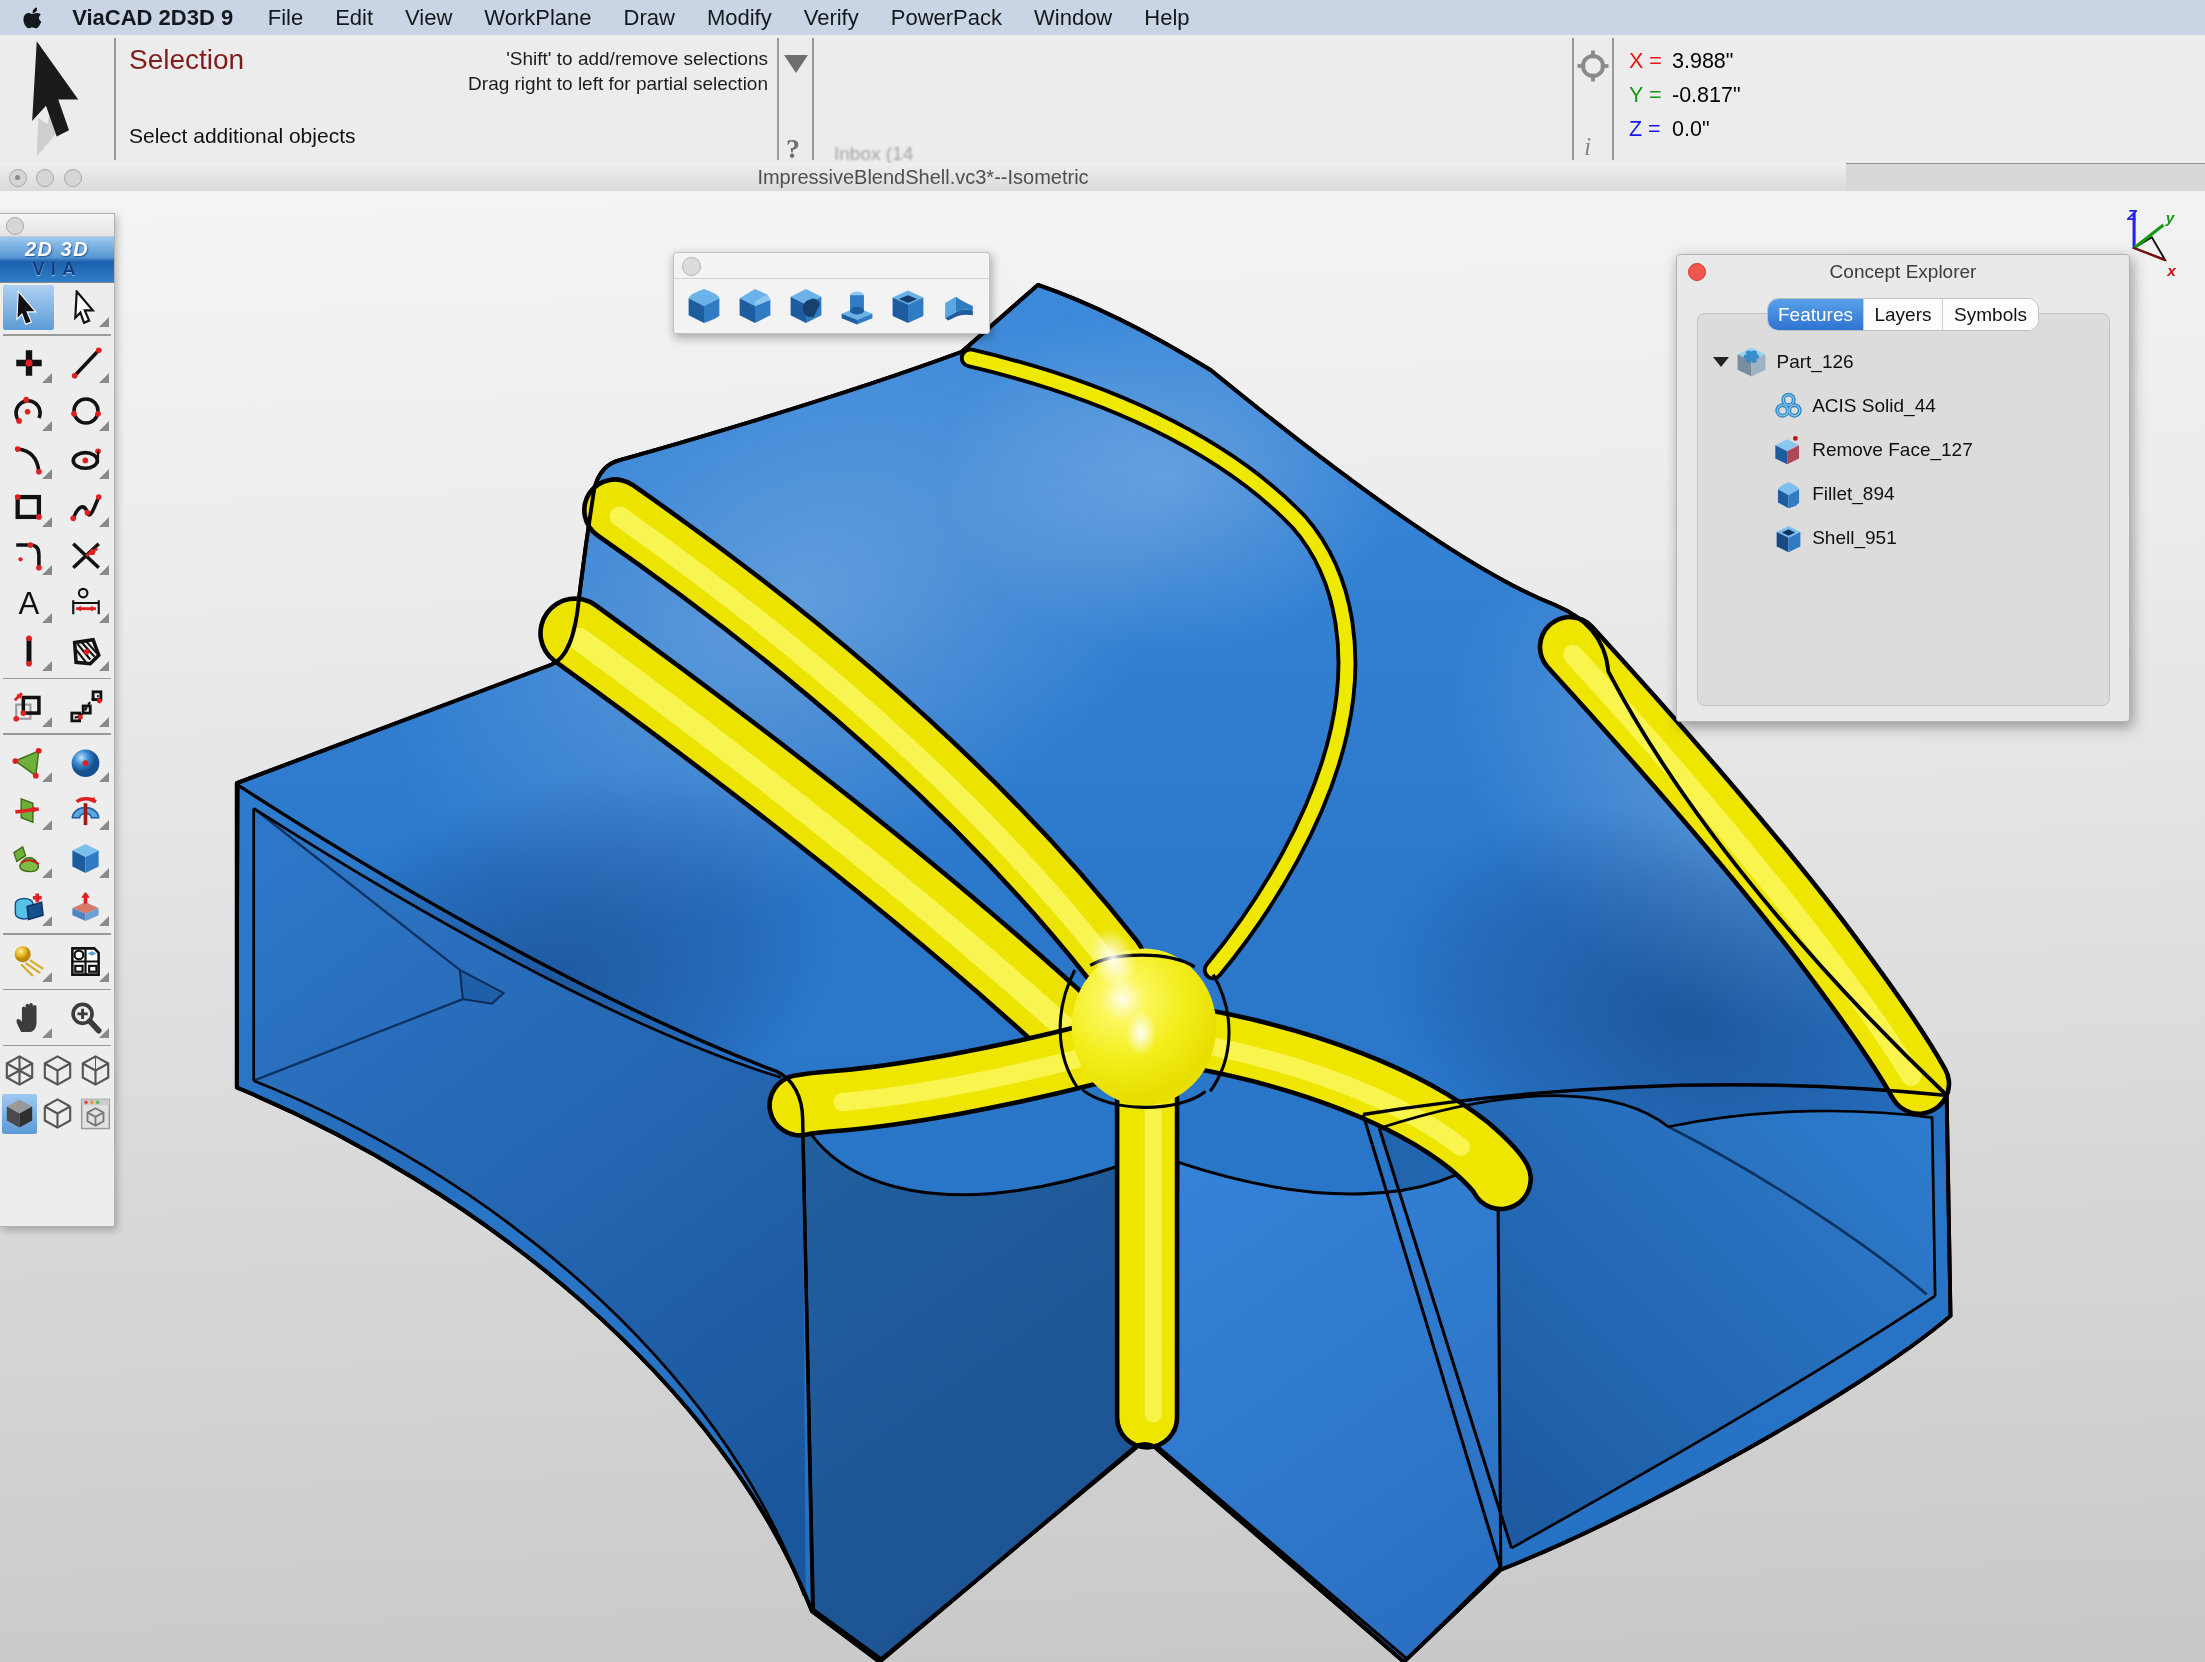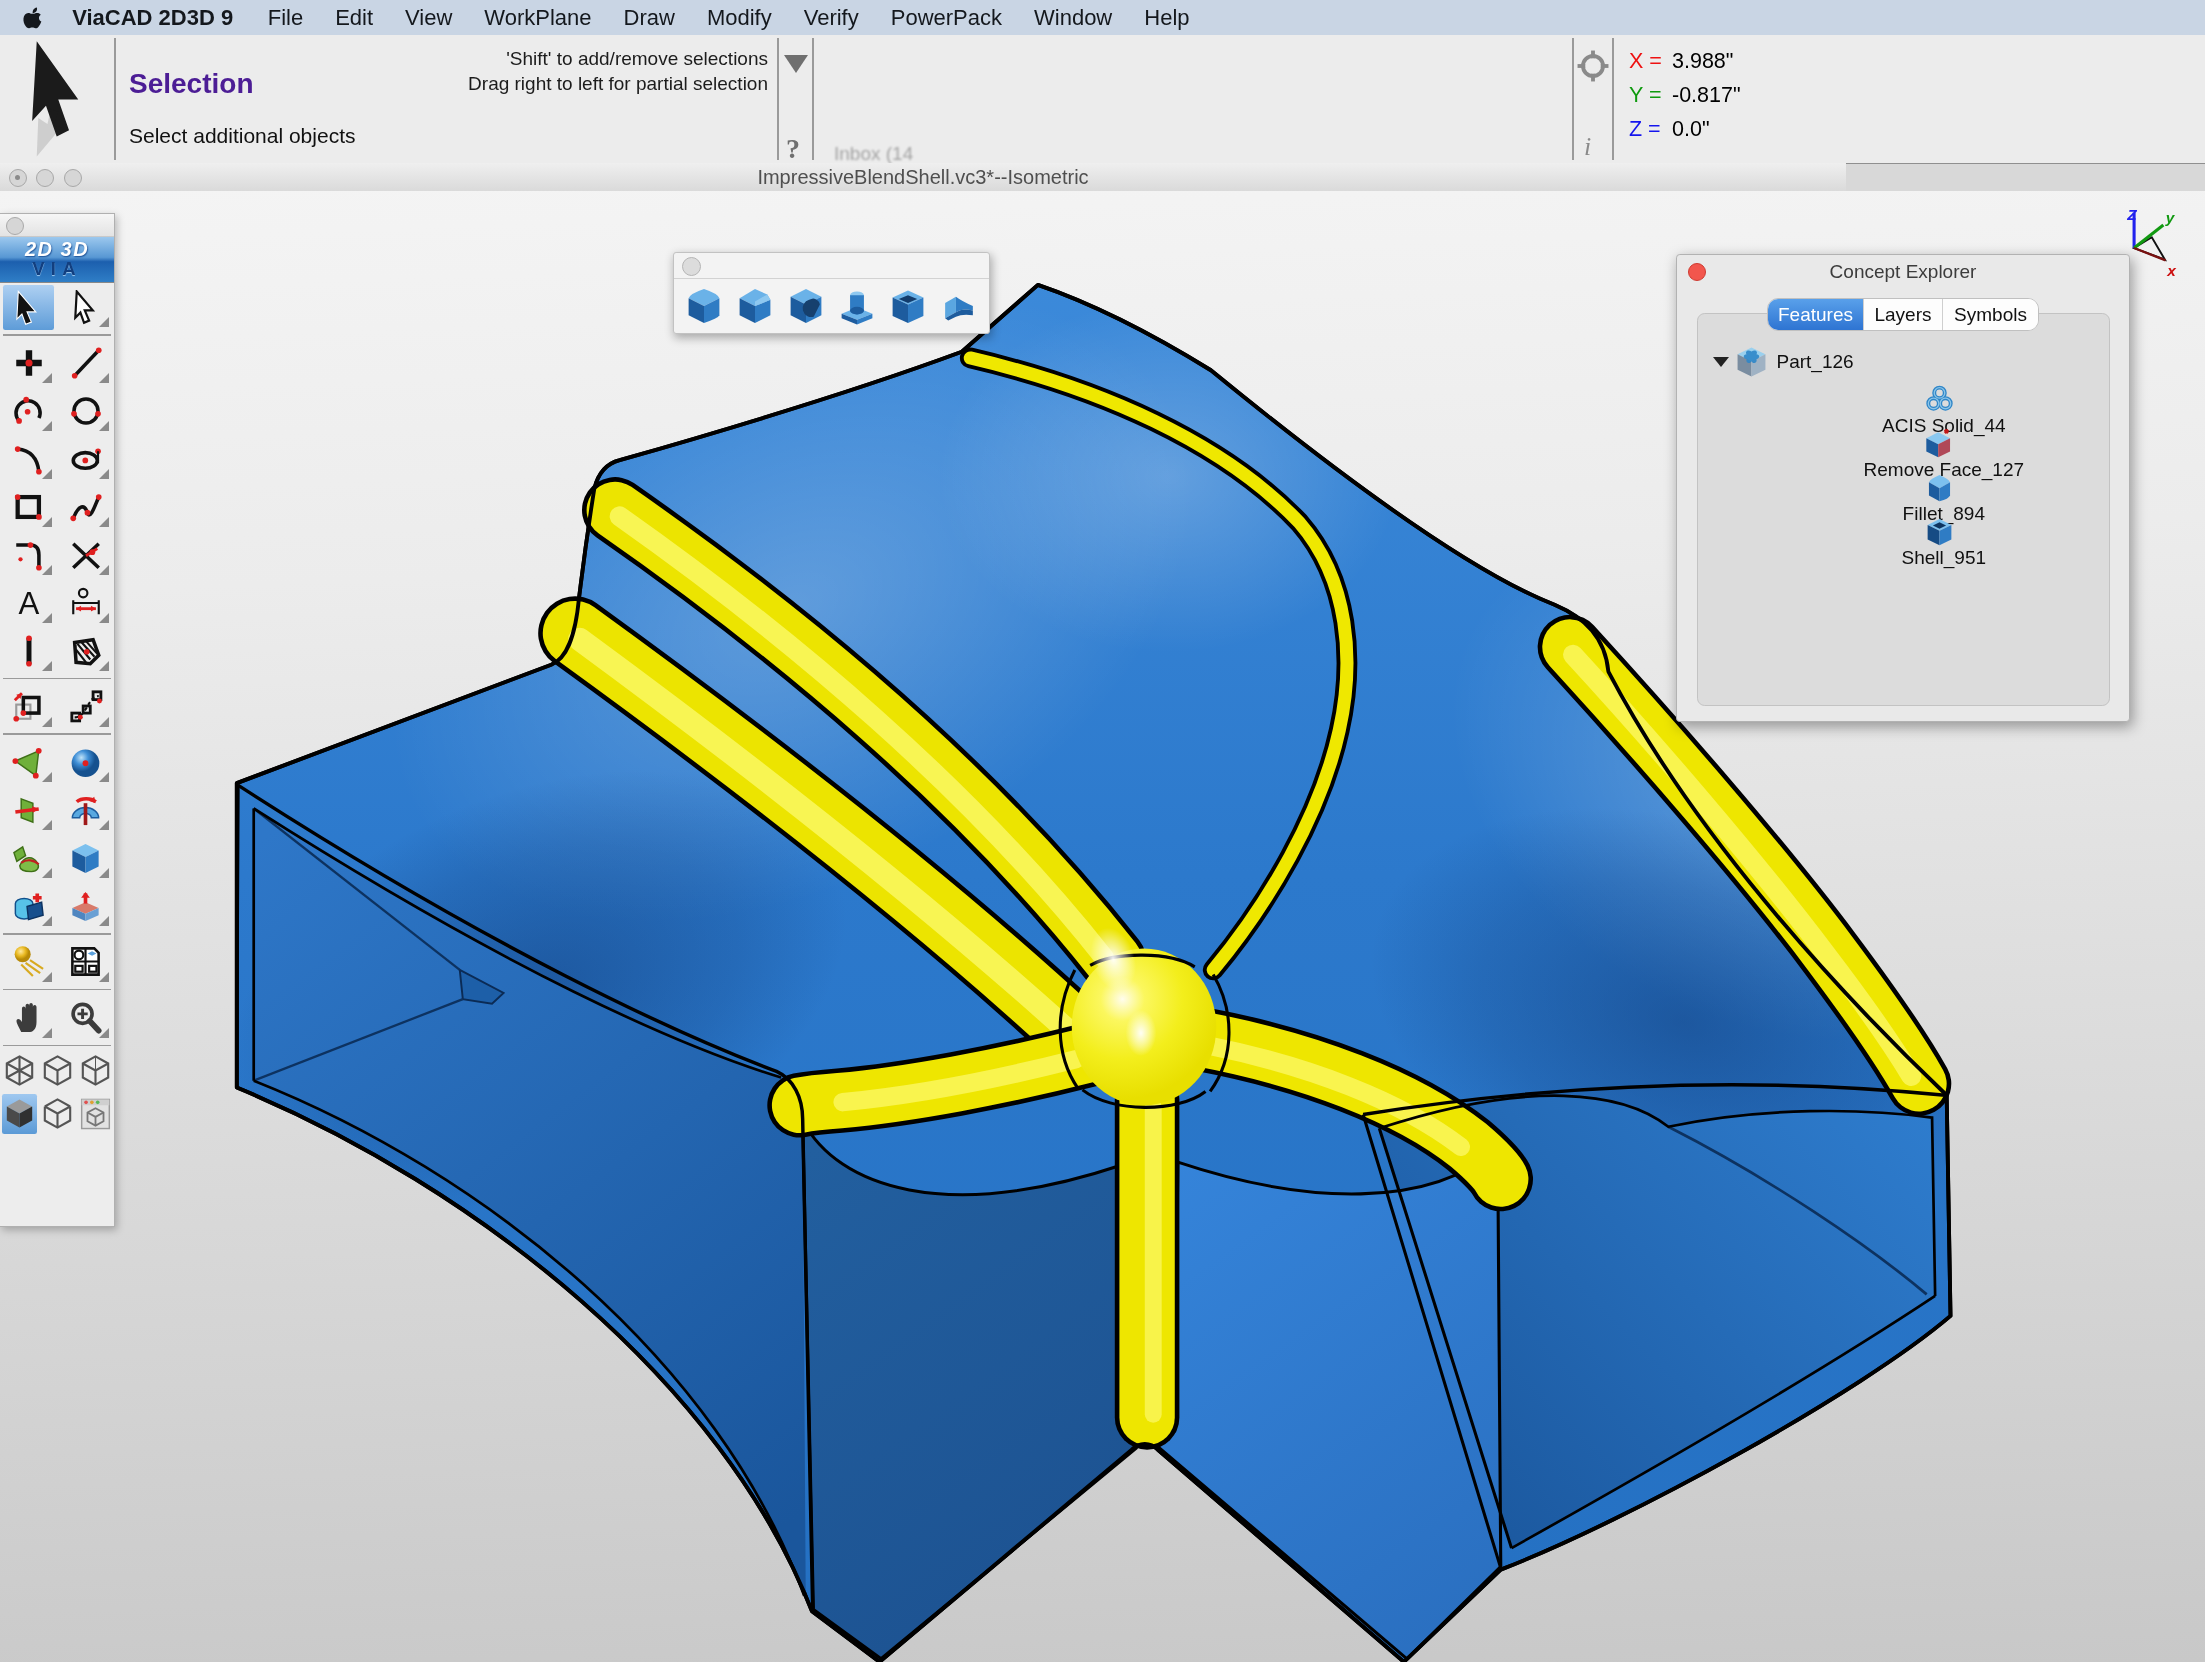--- a/index.html
+++ b/index.html
@@ -9,21 +9,21 @@
   #menubar{position:absolute;left:0;top:0;width:2205px;height:35px;background:#c9d5e4;
     border-bottom:0.8px solid #a9b4c4;display:flex;align-items:center;color:#14181d;font-size:22px;}
   #menubar .apple{padding:0 20px 0 23px;display:flex;align-items:center;}
   #menubar .mitem{padding:0 16px;white-space:nowrap;}
   #menubar .appname{font-weight:bold;padding:0 18.5px 0 9.2px;}
 
   
   #toolbar{position:absolute;left:0;top:35px;width:2205px;height:128px;background:#ececec;border-bottom:0.8px solid #8f8f8f;}
   .vdiv{position:absolute;top:3.1px;bottom:3.1px;width:1.5px;background:#9a9a9a;}
   #tb-cursor{position:absolute;left:0;top:0;width:114px;height:100%;display:flex;align-items:flex-start;justify-content:center;}
-  #tb-title{position:absolute;left:129px;top:9.2px;font-size:28px;font-weight:bold;color:#4c1d95;margin-top:24px;}
+  #tb-title{position:absolute;left:129px;top:9.2px;font-size:28px;font-weight:normal;color:#7f1d1d;}
   #tb-hints{position:absolute;left:400px;top:10.8px;width:368px;text-align:right;font-size:19px;line-height:25px;color:#1c1c1c;}
   #tb-status{position:absolute;left:129px;bottom:15.4px;font-size:21px;color:#111;}
   #tb-flyout{position:absolute;left:784px;top:20px;width:0;height:0;border-left:12.3px solid transparent;border-right:12.3px solid transparent;border-top:18.5px solid #6f6f6f;}
   #tb-help{position:absolute;left:786px;top:98px;font-size:28px;font-weight:bold;color:#6f6f6f;font-family:"Liberation Serif",serif;}
   #tb-bgtext{position:absolute;left:834px;top:108px;font-size:19px;color:#4a4a4a;opacity:.45;filter:blur(1.2px);}
   #tb-cross{position:absolute;left:1576px;top:14px;}
   #tb-info{position:absolute;left:1584px;top:97px;font-size:26px;font-style:italic;color:#8a8a8a;font-family:"Liberation Serif",serif;}
   #tb-xyz{position:absolute;left:1629px;top:9.2px;font-size:21.5px;line-height:34px;color:#000;}
   #tb-xyz .lab{display:inline-block;width:43px;}
   #tb-xyz .rx{color:#ee1111;} #tb-xyz .ry{color:#0e9a0e;} #tb-xyz .rz{color:#1515ee;}
@@ -77,21 +77,21 @@
   #ctabs{position:absolute;left:90px;top:43px;display:flex;height:31px;border:0.8px solid #c0c0c0;border-radius:11px;overflow:hidden;background:#fff;}
   .tab{display:flex;align-items:center;justify-content:center;font-size:19px;color:#111;background:#fdfdfd;border-right:0.8px solid #cfcfcf;}
   .tab:last-child{border-right:none;}
   .tab.active{background:linear-gradient(#59a0ea,#2e74d2);color:#fff;}
   #ctree{position:absolute;left:31px;top:85px;right:15.4px;}
   .trow{position:relative;height:44px;display:flex;align-items:center;font-size:19px;color:#101010;}
   .trow .disc{width:0;height:0;margin-right:7.7px;}
   .disc.down{border-left:8.5px solid transparent;border-right:8.5px solid transparent;border-top:10.8px solid #222;}
   .disc.right{border-top:7.7px solid transparent;border-bottom:7.7px solid transparent;border-left:10px solid #222;}
   .trow .ticon{margin-right:9.2px;display:flex;}
-  .trow.child{padding-left:66px;flex-direction:column;}
+  .trow.child{padding-left:66px;}
   .trow.root{padding-left:4.6px;}
   svg text{font-family:"Liberation Sans",sans-serif;}
 </style>
 </head>
 <body>
 
 <div id="screen">
 
   <div id="menubar">
     <span class="apple">

